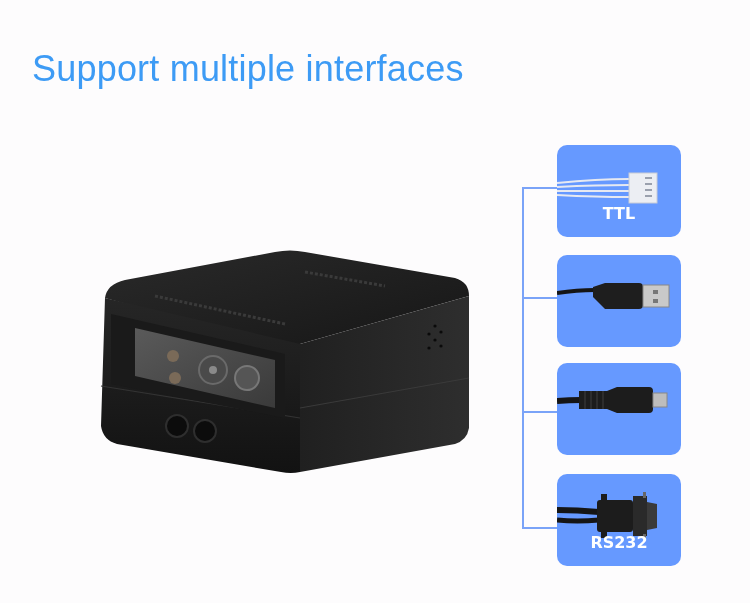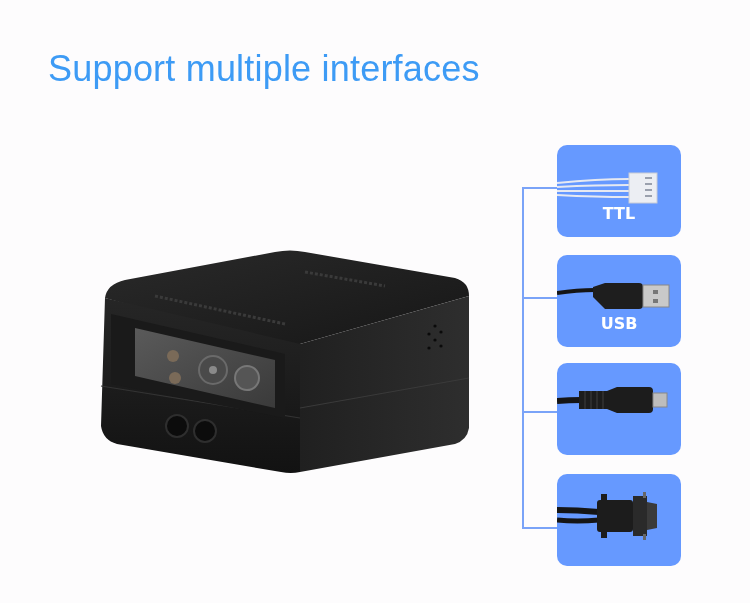--- a/index.html
+++ b/index.html
@@ -3,21 +3,21 @@
 <meta charset="utf-8">
 <style>
   html, body { margin: 0; padding: 0; }
   body {
     width: 750px; height: 603px; overflow: hidden;
     background: #fdfcfd;
     position: relative;
     font-family: "Liberation Sans", sans-serif;
   }
   .title {
-    position: absolute; left: 48px; top: 48px;
+    position: absolute; left: 32px; top: 48px;
     font-size: 36px; color: #3d9bf5; font-weight: normal;
     letter-spacing: 0.2px; white-space: nowrap;
   }
   
   .scanner { position: absolute; left: 95px; top: 248px; width: 380px; height: 226px; }
   
   .vline { position: absolute; left: 522px; top: 187px; width: 2px; height: 341px; background: #7aa3f8; }
   .hline { position: absolute; left: 522px; width: 36px; height: 2px; background: #7aa3f8; }
   .card {
     position: absolute; left: 557px; width: 124px; height: 92px;
@@ -115,21 +115,20 @@
 </div>
 
 <div class="card" style="top:255px">
   <svg width="124" height="92">
     <path d="M0 38 Q20 35 38 35" stroke="#151515" stroke-width="4" fill="none"></path>
     <path d="M36 32 L48 28 L82 28 Q86 28 86 32 L86 50 Q86 54 82 54 L48 54 L36 42 Z" fill="#1e1e1e"></path>
     <rect x="86" y="30" width="26" height="22" fill="#c9c9c9" stroke="#888"></rect>
     <rect x="96" y="35" width="5" height="4" fill="#777"></rect>
       <rect x="96" y="44" width="5" height="4" fill="#777"></rect>
   </svg>
-  <div class="card-label">USB</div>
 </div>
 
 <div class="card" style="top:363px">
   <svg width="124" height="92">
     <path d="M0 38 Q12 37 24 37" stroke="#151515" stroke-width="6" fill="none"></path>
     <path d="M22 28 L50 28 L60 24 L92 24 Q96 24 96 28 L96 46 Q96 50 92 50 L60 50 L50 46 L22 46 Z" fill="#1c1c1c"></path>
     <g stroke="#333" stroke-width="1.5">
         <line x1="28" y1="28" x2="28" y2="46"></line>
         <line x1="34" y1="28" x2="34" y2="46"></line>
         <line x1="40" y1="28" x2="40" y2="46"></line>
@@ -144,13 +143,14 @@
     <path d="M0 36 Q20 36 42 38" stroke="#151515" stroke-width="6" fill="none"></path>
     <path d="M0 46 Q20 48 42 46" stroke="#151515" stroke-width="5" fill="none"></path>
     <rect x="40" y="26" width="36" height="32" rx="3" fill="#1c1c1c"></rect>
     <rect x="44" y="20" width="6" height="6" fill="#1c1c1c"></rect>
       <rect x="44" y="58" width="6" height="6" fill="#1c1c1c"></rect>
     <rect x="76" y="22" width="14" height="40" fill="#2a2a2a"></rect>
     <path d="M90 28 L100 30 L100 54 L90 56 Z" fill="#3a3a3a"></path>
     <rect x="86" y="18" width="3" height="6" fill="#666"></rect>
       <rect x="86" y="60" width="3" height="6" fill="#666"></rect>
   </svg>
+  <div class="card-label">RS232</div>
 </div>
 
 </body></html>

